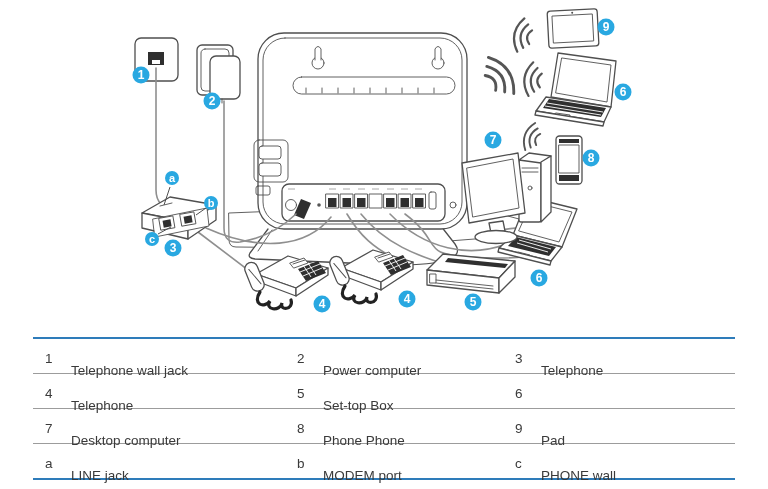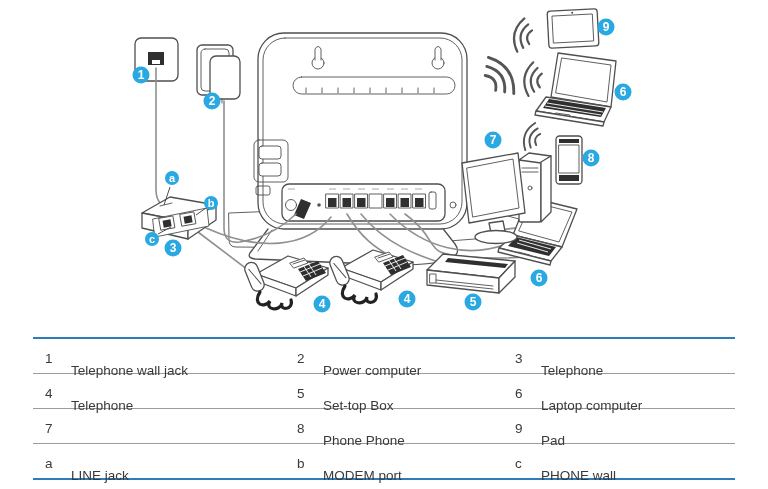--- a/index.html
+++ b/index.html
@@ -297,26 +297,26 @@
       <div class="lcell">
           <span class="lkey">4</span>
           <span class="llabel">Telephone</span>
         </div>
       <div class="lcell">
           <span class="lkey">5</span>
           <span class="llabel">Set-top Box</span>
         </div>
       <div class="lcell">
           <span class="lkey">6</span>
-          <span class="llabel">Laptop computer</span>
         </div>
     </div>
     <div class="lrow">
       <div class="lcell">
           <span class="lkey">7</span>
+          <span class="llabel">Desktop computer</span>
         </div>
       <div class="lcell">
           <span class="lkey">8</span>
           <span class="llabel">Phone Phone</span>
         </div>
       <div class="lcell">
           <span class="lkey">9</span>
           <span class="llabel">Pad</span>
         </div>
     </div>

